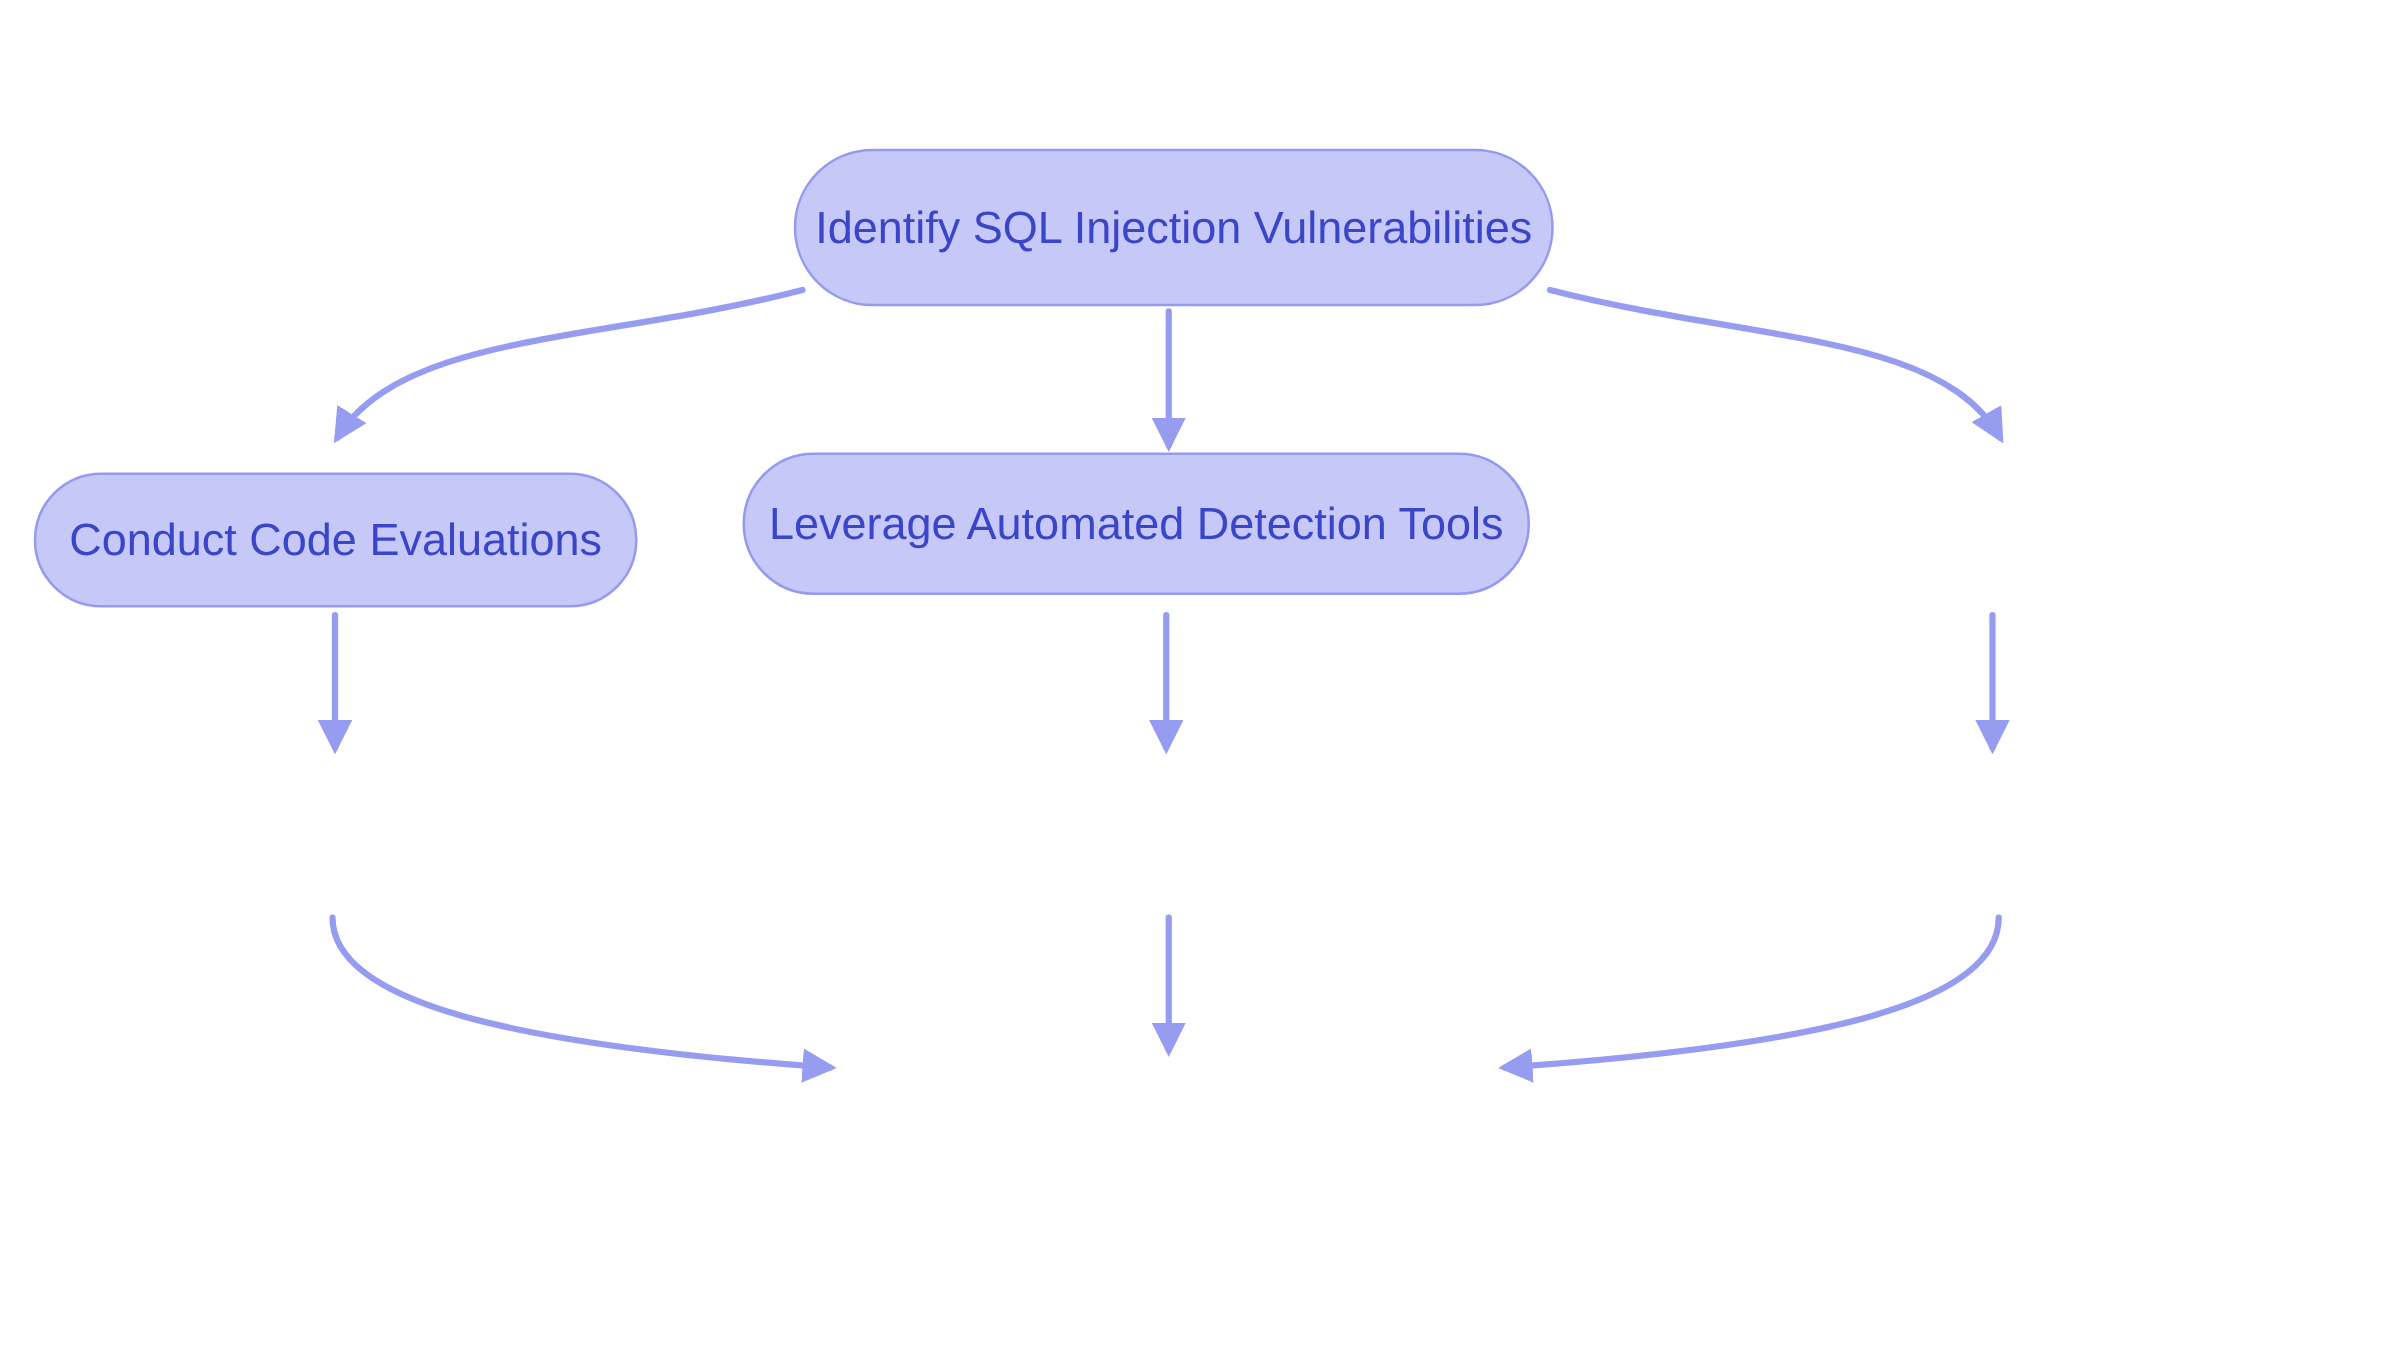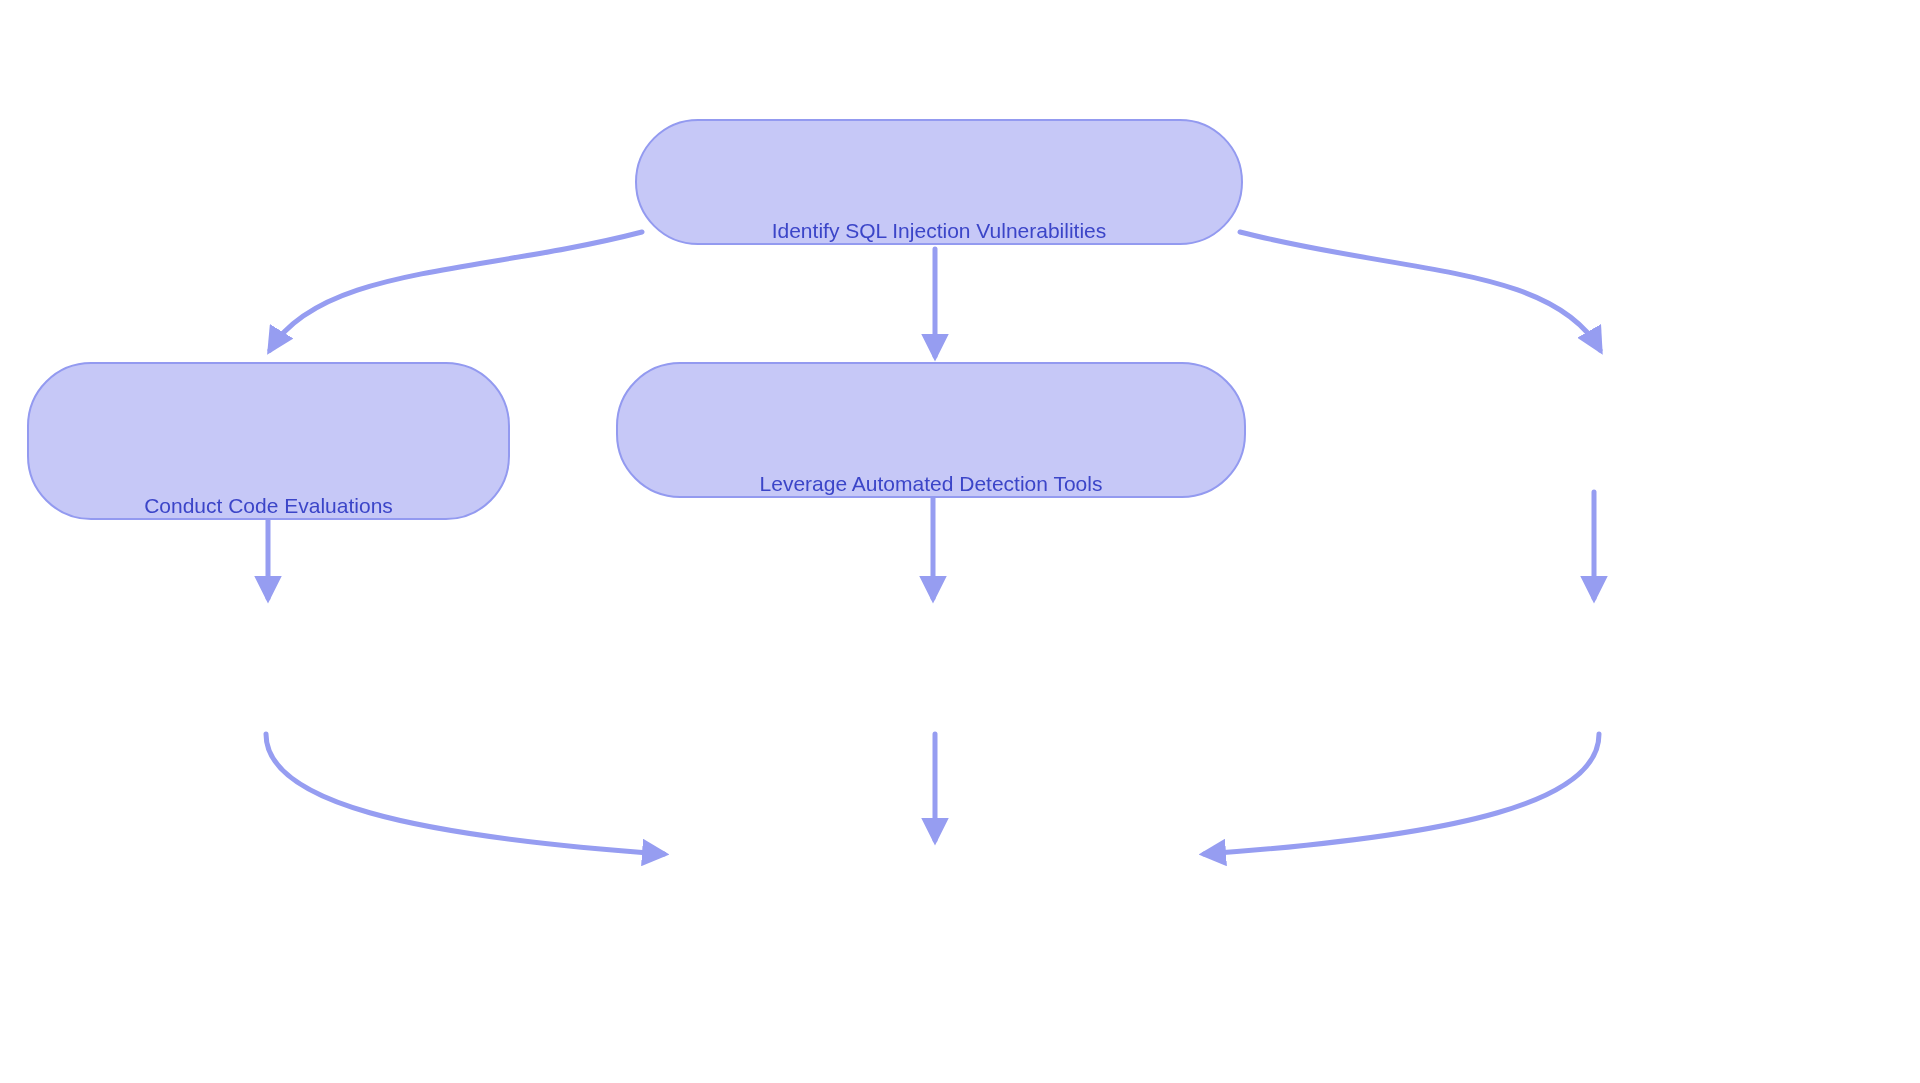--- a/index.html
+++ b/index.html
@@ -38,24 +38,24 @@
   .arrowhead {
     fill: var(--arrow);
   }
   .node {
     position: absolute;
     box-sizing: border-box;
     background: var(--node-fill);
     border: 2px solid var(--node-border);
     border-radius: 64px;
     display: flex;
-    align-items: flex-end;
+    align-items: center;
     justify-content: center;
     color: var(--node-text);
-    font-size: 21px;
+    font-size: 36px;
     white-space: nowrap;
     text-align: center;
   }
 </style>
 </head>
 <body>
 
 <div class="canvas">
 
   <svg class="edges-layer" viewBox="0 0 1920 1083" xmlns="http://www.w3.org/2000/svg">
@@ -73,25 +73,25 @@
     <path class="edge" marker-end="url(#ah)" d="M 1594 492 L 1594 598"></path>
     <path class="edge" marker-end="url(#ah)" d="M 266 734 C 266 802, 410 836, 664 854"></path>
     <path class="edge" marker-end="url(#ah)" d="M 935 734 L 935 840"></path>
     <path class="edge" marker-end="url(#ah)" d="M 1599 734 C 1599 802, 1460 836, 1204 854"></path>
   </svg>
 
   <div class="node" style="left:635px; top:119px; width:608px; height:126px;">
     <span>Identify SQL Injection Vulnerabilities</span>
   </div>
 
-  <div class="node" style="left:27px; top:362px; width:483px; height:158px;">
+  <div class="node" style="left:27px; top:378px; width:483px; height:108px;">
     <span>Conduct Code Evaluations</span>
   </div>
 
-  <div class="node" style="left:616px; top:362px; width:630px; height:136px;">
+  <div class="node" style="left:594px; top:362px; width:630px; height:114px;">
     <span>Leverage Automated Detection Tools</span>
   </div>
 
 
 
 
 
 
 </div>
 

